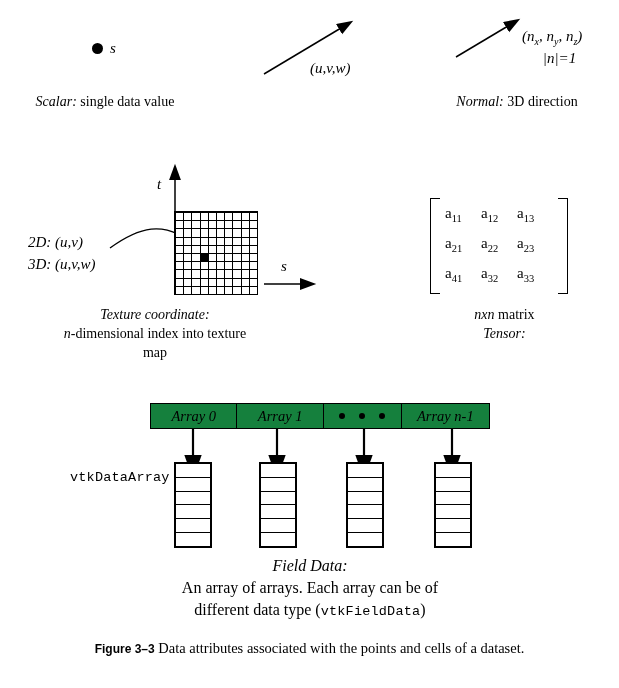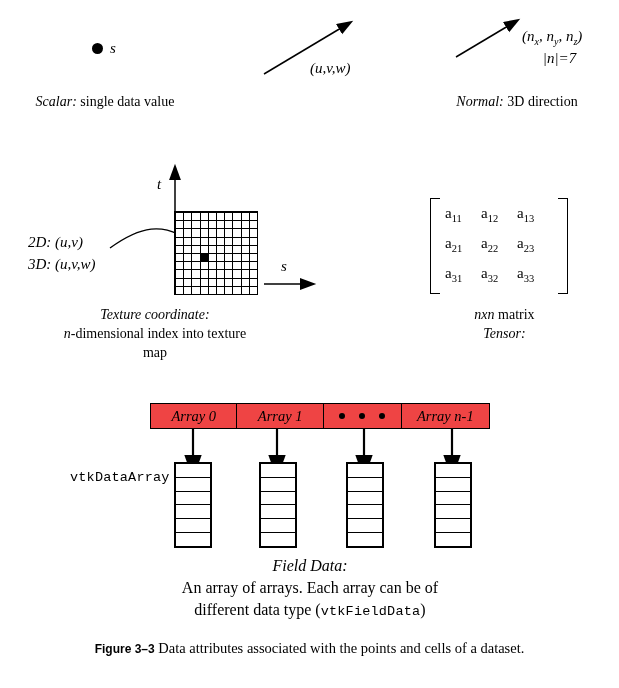--- a/index.html
+++ b/index.html
@@ -108,21 +108,21 @@
     text-align: left;
   }
   .mcell sub { font-size: 10.5px; }
 
   
   .arrbar {
     position: absolute;
     display: flex;
     border: 1.8px solid #000;
     box-sizing: border-box;
-    background: #ef4444;
+    background: #15803d;
   }
   .arrcell {
     border-right: 1.8px solid #000;
     box-sizing: border-box;
     display: flex;
     align-items: center;
     justify-content: center;
     font-style: italic;
     font-size: 14.5px;
     font-family: "Liberation Serif", serif;
@@ -219,21 +219,21 @@
   </div>
 
   <div class="abs vecsym" style="left:310px; top:60px;">
     <span>(u,v,w)</span>
   </div>
 
   <div class="abs vecsym" style="left:512px; top:28px; text-align:left;margin-left:10px;">
     <span>(n</span><sub>x</sub><span>, n</span><sub>y</sub><span>, n</span><sub>z</sub><span>)</span>
   </div>
   <div class="abs vecsym" style="left:512px; top:50px; width:95px; text-align:center;">
-    <span>|n|=7</span>
+    <span>|n|=1</span>
   </div>
   <div class="abs cap" style="left:415px; top:92px; width:204px;">
     <i>Normal:</i><span> 3D direction</span>
   </div>
 </div>
 
 <div class="abs" style="left:0; top:0; width:619px; height:380px;">
 
   <div class="abs axis-label" style="left:157px; top:176px;">t</div>
   <div class="abs axis-label" style="left:281px; top:258px;">s</div>
@@ -260,21 +260,21 @@
         <span class="mcell"><span>a</span><sub>11</sub></span>
         <span class="mcell"><span>a</span><sub>12</sub></span>
         <span class="mcell"><span>a</span><sub>13</sub></span>
       </div>
       <div class="mrow">
         <span class="mcell"><span>a</span><sub>21</sub></span>
         <span class="mcell"><span>a</span><sub>22</sub></span>
         <span class="mcell"><span>a</span><sub>23</sub></span>
       </div>
       <div class="mrow">
-        <span class="mcell"><span>a</span><sub>31</sub></span>
+        <span class="mcell"><span>a</span><sub>41</sub></span>
         <span class="mcell"><span>a</span><sub>32</sub></span>
         <span class="mcell"><span>a</span><sub>33</sub></span>
       </div>
     </div>
     <div class="bracket right"></div>
   </div>
 
   <div class="abs cap" style="left:390px; top:305px; width:229px;">
     <div>
       <i>nxn</i><span> matrix</span>

